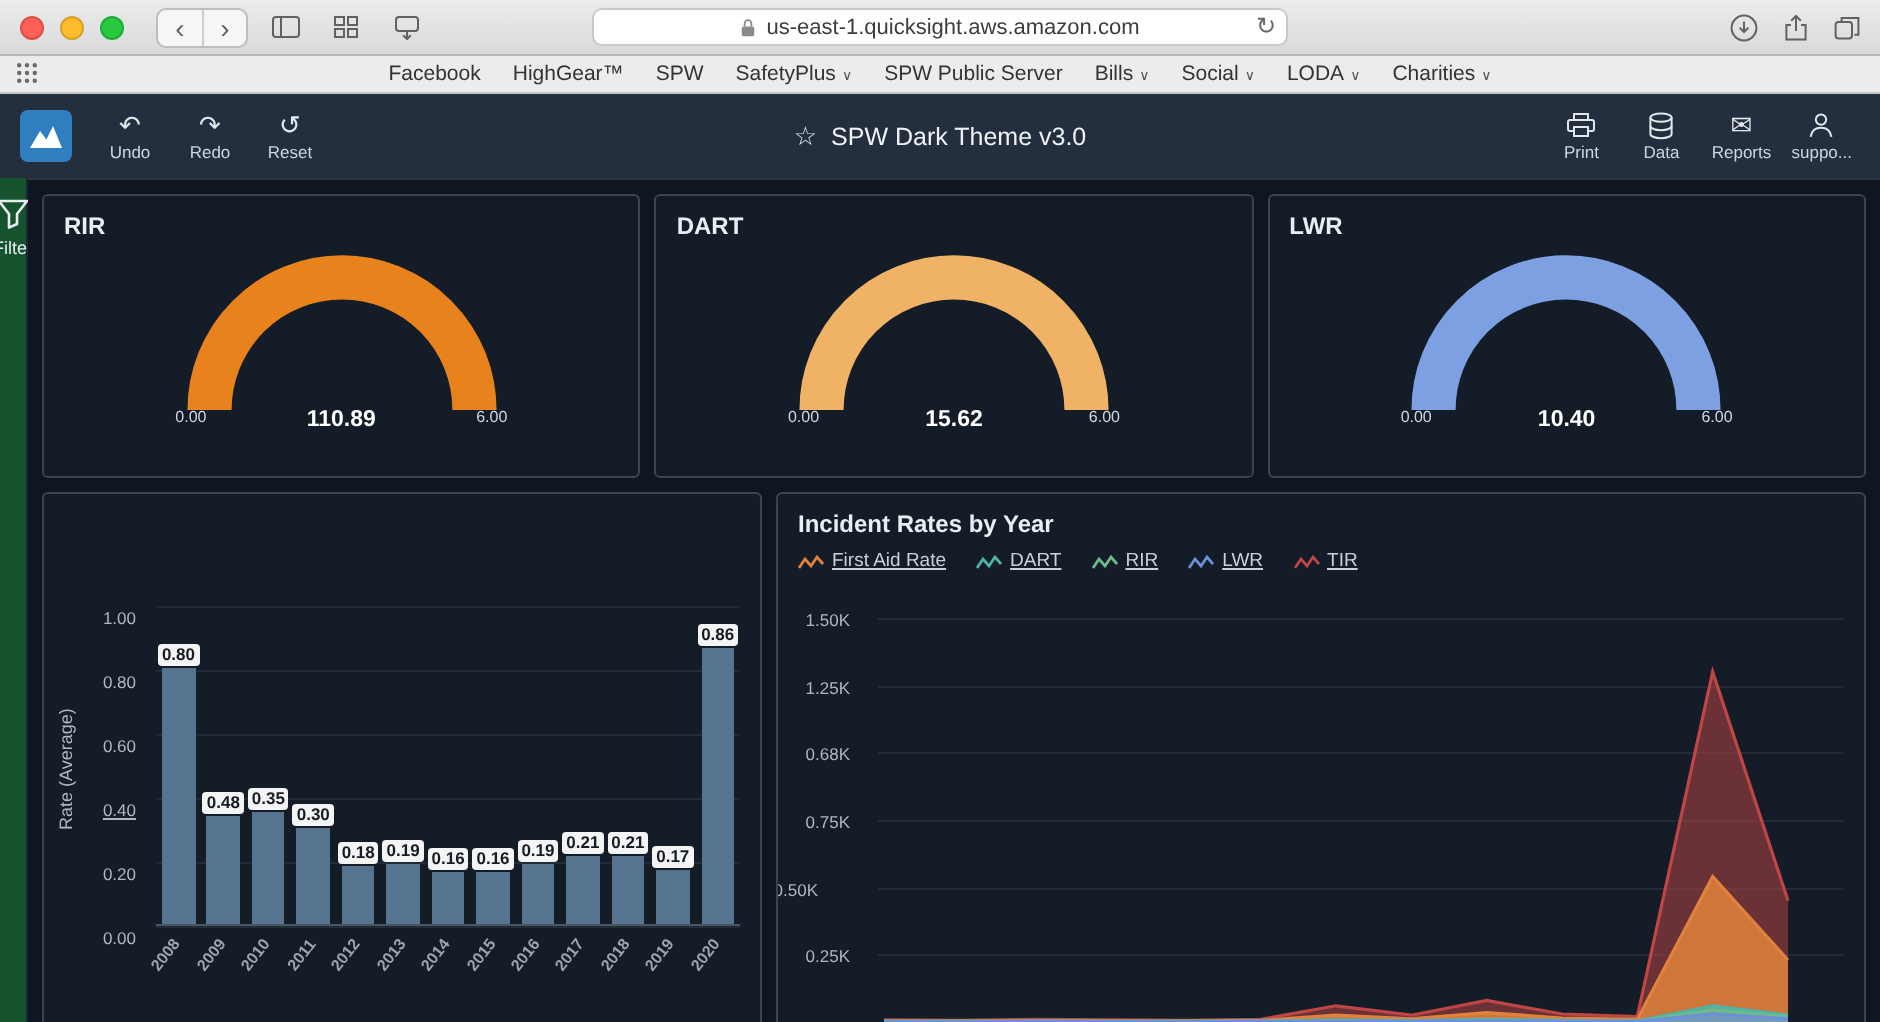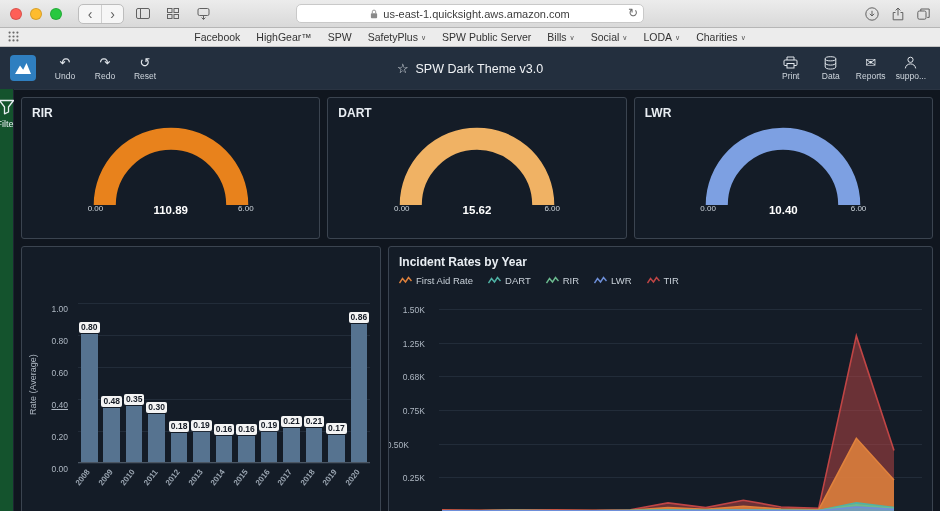--- a/index.html
+++ b/index.html
@@ -125,21 +125,21 @@
     padding:0 2px; border-radius:2px; white-space:nowrap; margin-bottom:1px; z-index:2;
   }
   .xlab {
     position:absolute; top:calc(100% + 11px); left:50%;
     transform:translate(-85%,0) rotate(-52deg);
     font-size:8px; color:#9aa5b1; white-space:nowrap;
   }
   
   .incident-card { flex:1; overflow:hidden; }
   .legend { display:flex; align-items:center; gap:15px; padding:4px 10px 0; }
-  .lg-item { display:flex; align-items:center; gap:4px; font-size:9.5px; color:#c9d1d9; white-space:nowrap; }
+  .lg-item { display:flex; align-items:flex-end; gap:4px; font-size:9.5px; color:#c9d1d9; white-space:nowrap;text-decoration:underline; }
   .inc-body { position:absolute; left:8px; right:10px; top:62px; height:235px; }
   .inc-ytick-col { position:absolute; left:0; top:0; width:36px; height:210px; }
   .inc-plot { position:absolute; left:42px; right:0; top:0; height:210px; }
   svg { display:block; }
   .inc-plot svg { position:relative; z-index:1; }
 </style>
 </head>
 <body>
 
 <div class="page">

